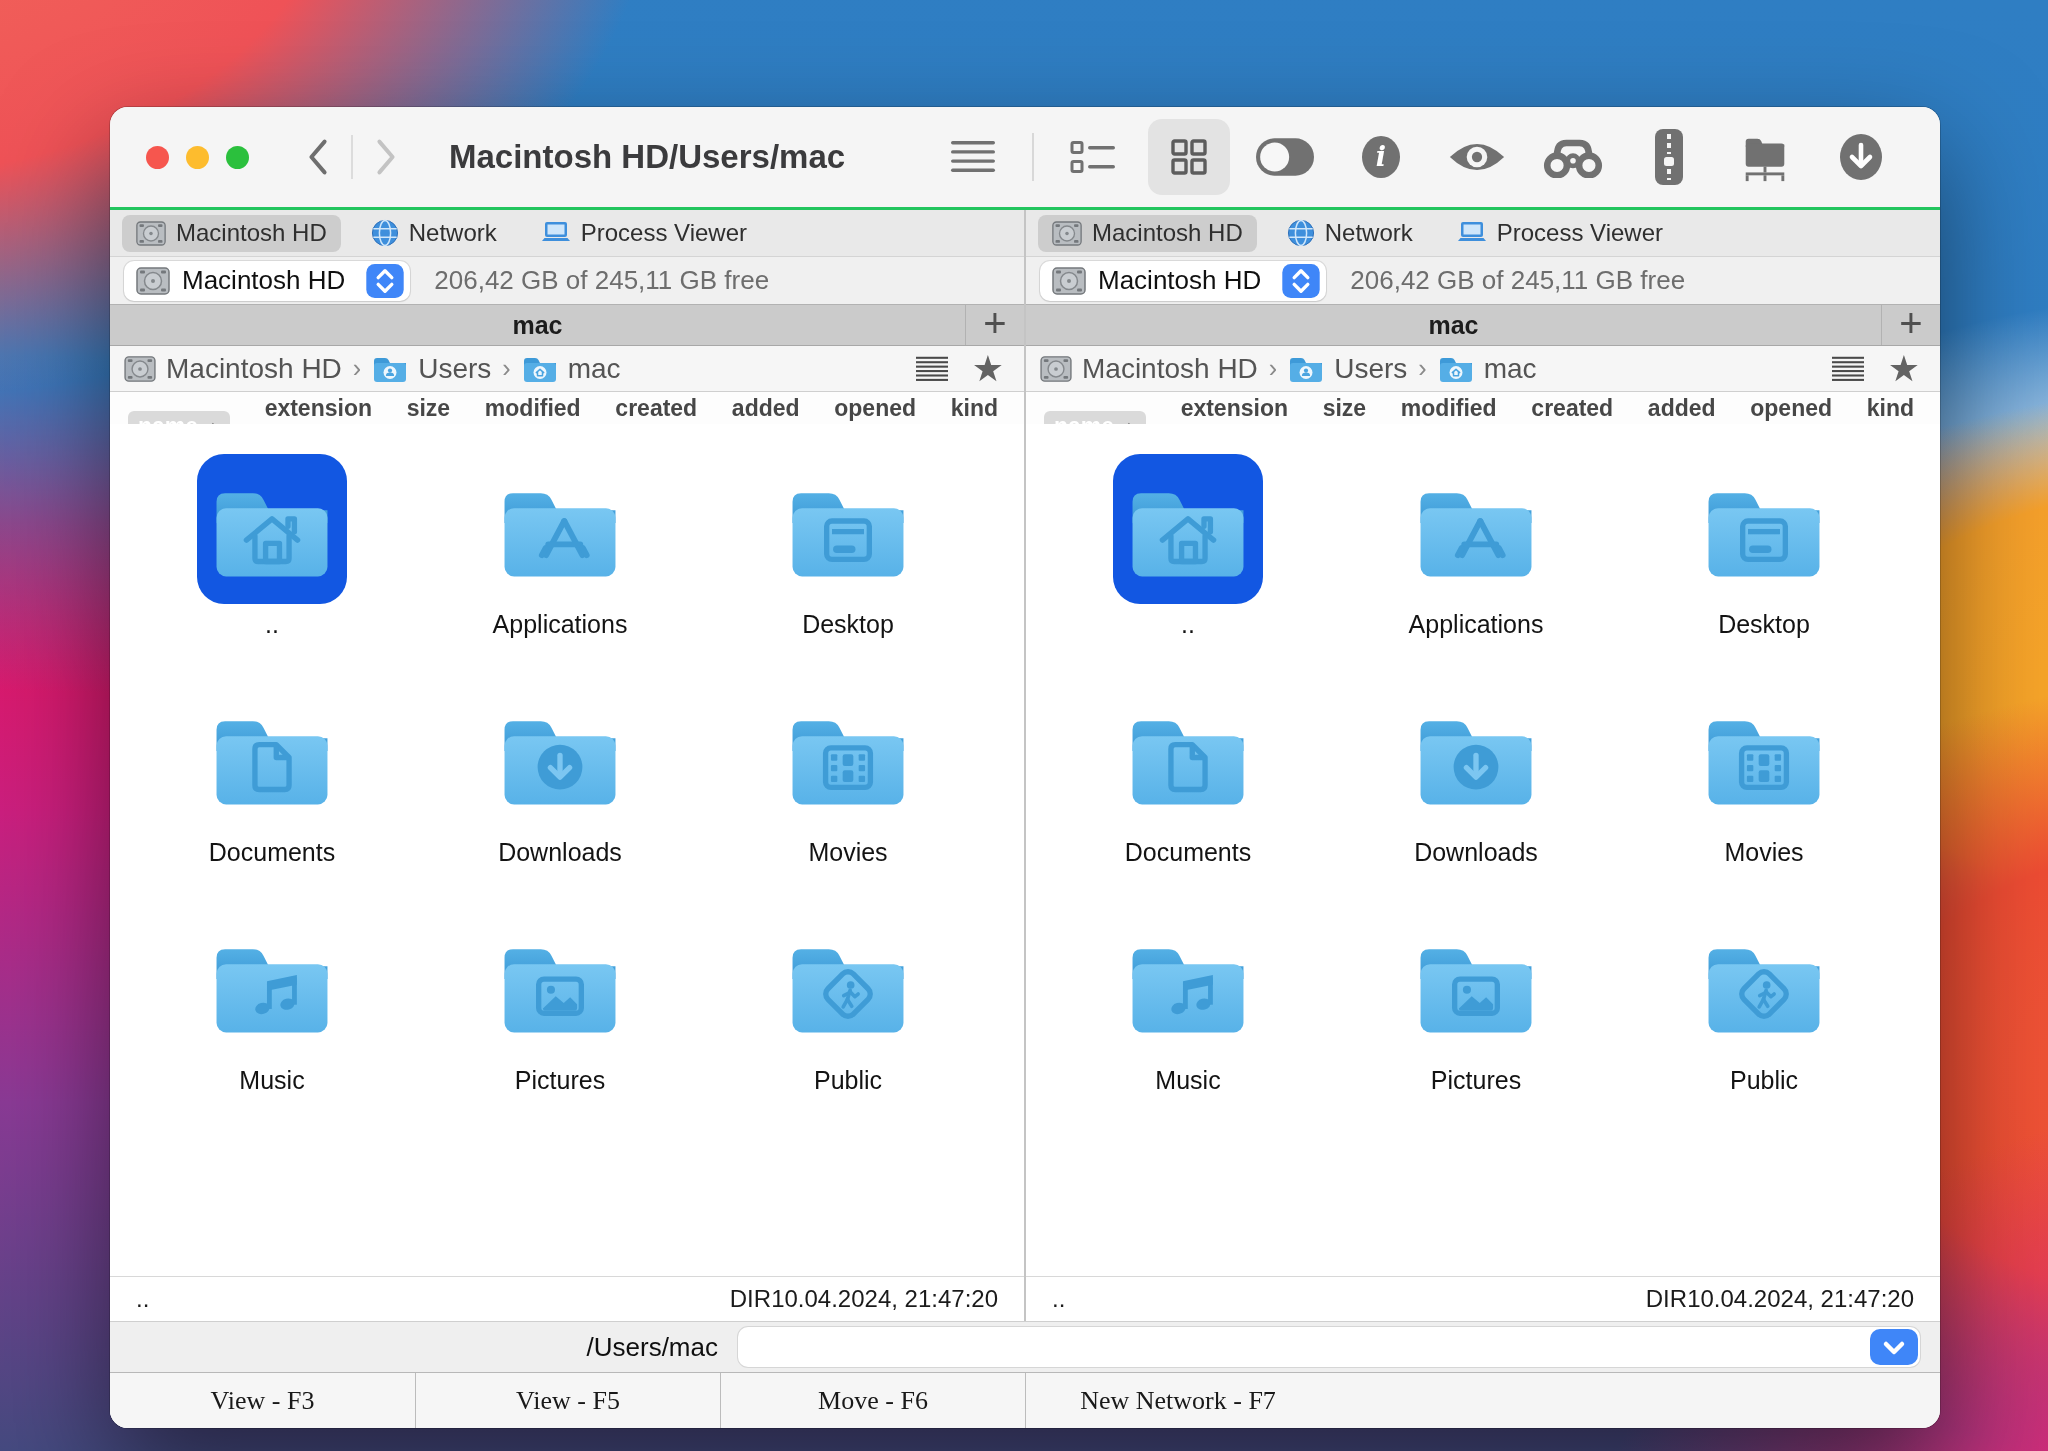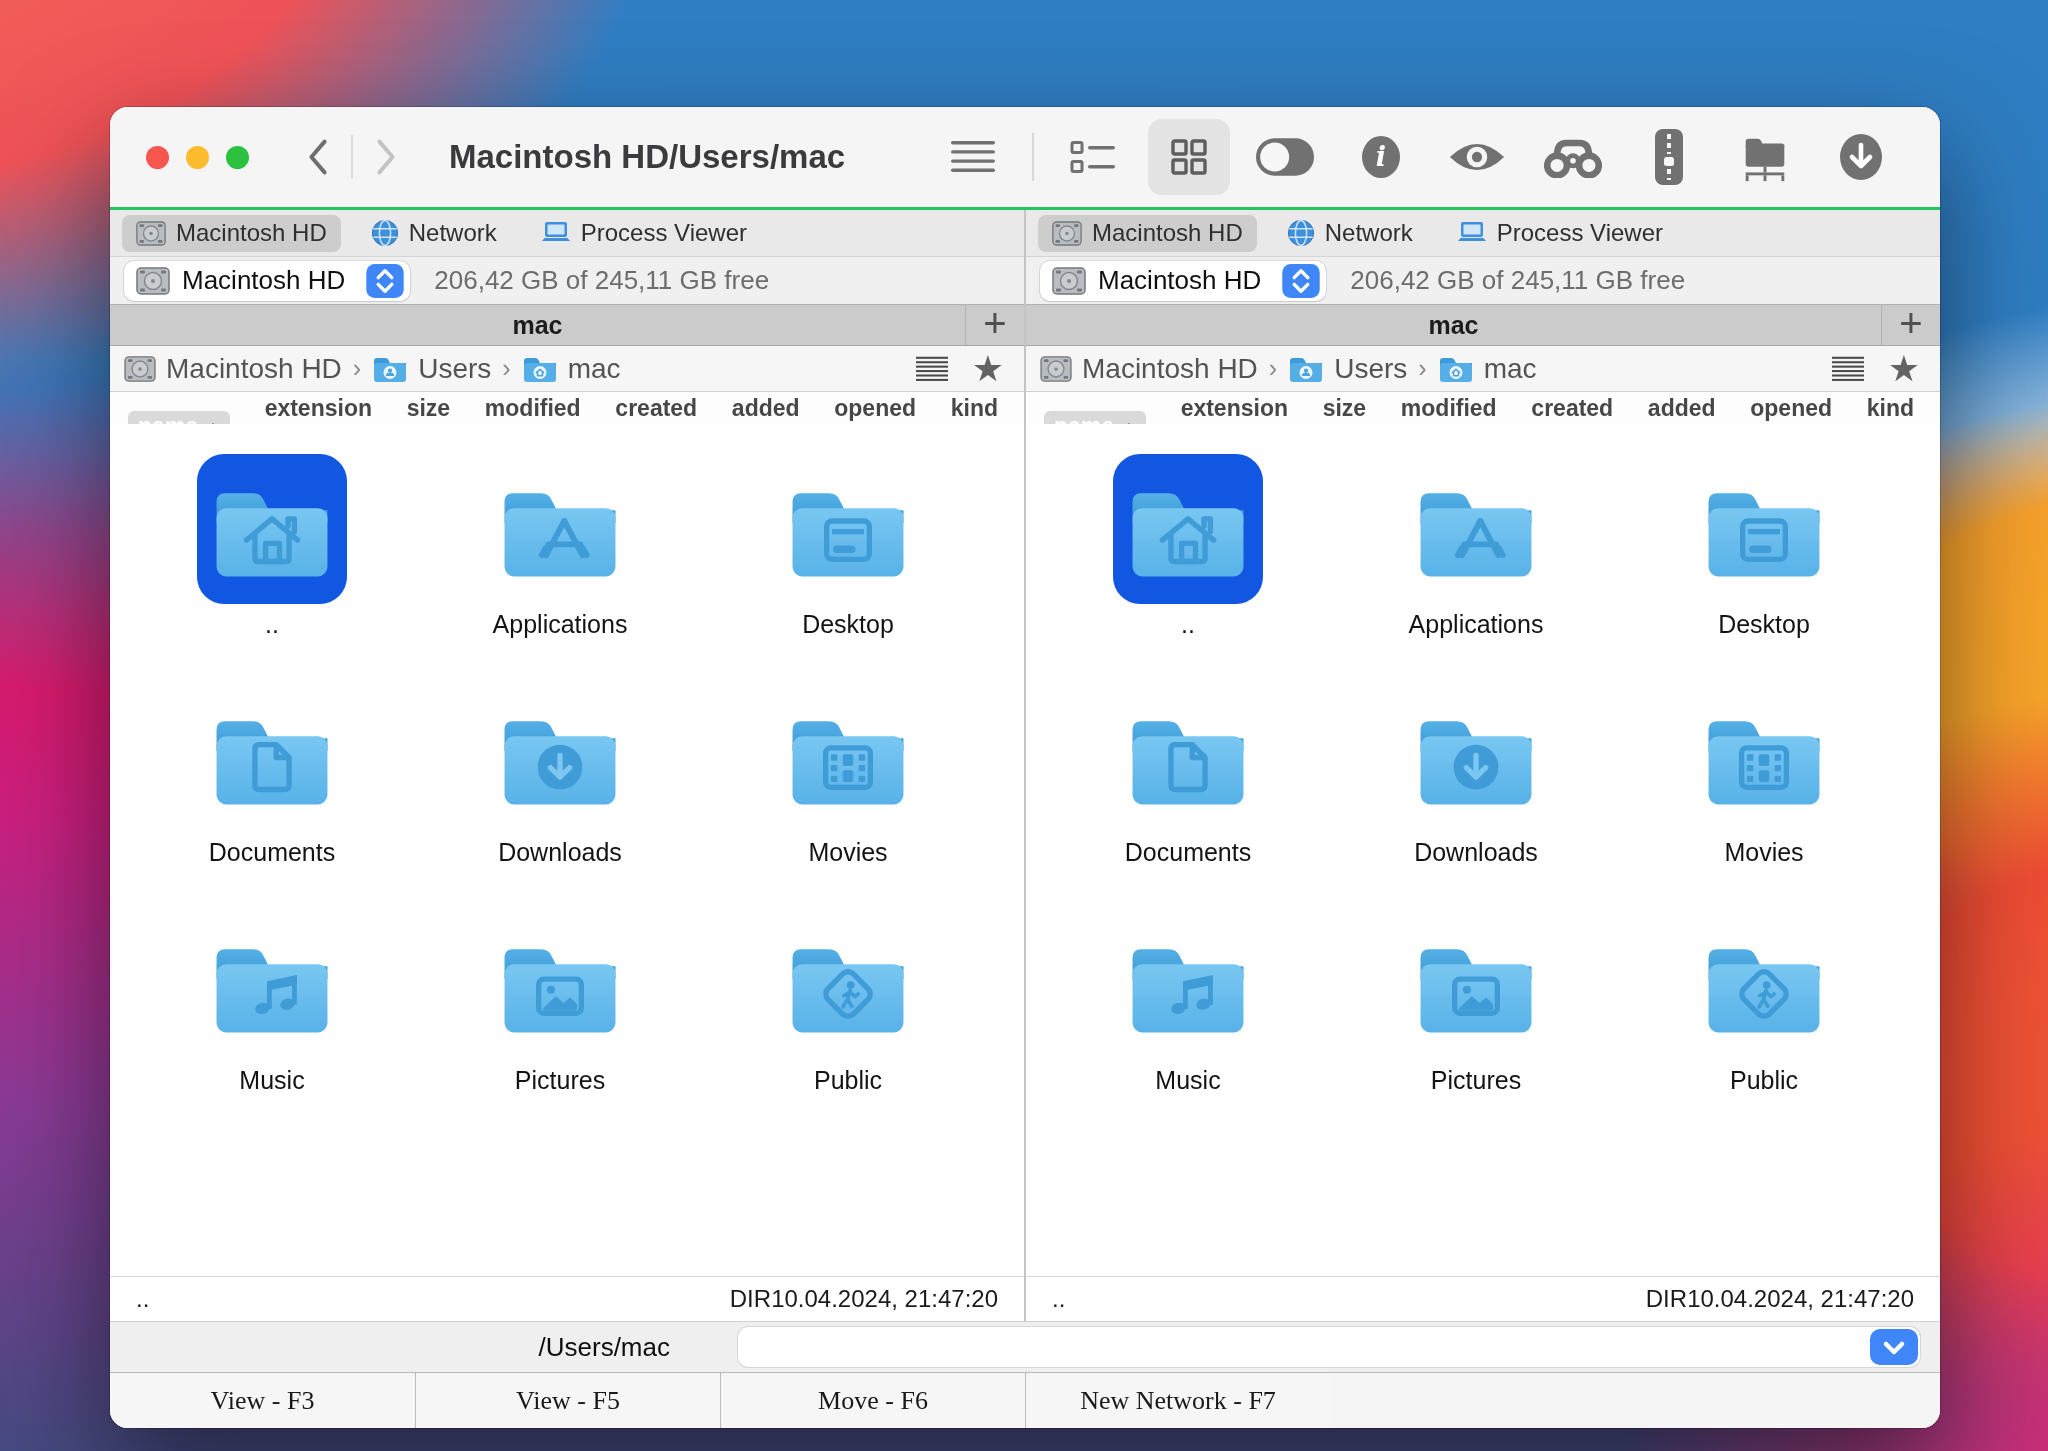--- a/index.html
+++ b/index.html
@@ -56,21 +56,21 @@
   .sort-tri{font-size:14px;color:#3d3d3d;}
   .file-grid{flex:1;background:#fff;display:grid;grid-template-columns:repeat(3,288px);grid-auto-rows:228px;padding:30px 0 0 18px;overflow:hidden;}
   .grid-item{display:flex;flex-direction:column;align-items:center;}
   .tile{width:150px;height:150px;border-radius:27px;display:flex;align-items:center;justify-content:center;}
   .tile.selected{background:#1257e2;}
   .folder-svg{width:128px;height:107px;display:block;}
   .item-label{margin-top:6px;font-size:25px;color:#131313;}
   .status-bar{height:44px;flex:0 0 auto;background:#fff;border-top:1px solid #d8d8d8;display:flex;align-items:center;padding:0 26px;font-size:24px;color:#1b1b1b;}
   .status-right{margin-left:auto;display:flex;}
   
-  .cmd-row{height:50px;flex:0 0 auto;background:#efefef;border-top:1px solid #cfcfcf;display:flex;align-items:center;padding:0 20px;gap:48px;}
+  .cmd-row{height:50px;flex:0 0 auto;background:#efefef;border-top:1px solid #cfcfcf;display:flex;align-items:center;padding:0 20px;}
   .cmd-label{margin-left:auto;font-size:26px;color:#0f0f0f;margin-right:20px;}
   .cmd-input-wrap{width:1182px;height:40px;background:#fff;border-radius:10px;box-shadow:0 0 0 1px rgba(0,0,0,.1);position:relative;}
   .cmd-input{position:absolute;left:12px;right:58px;top:0;bottom:0;border:none;outline:none;font-size:25px;background:transparent;font-family:"Liberation Sans",sans-serif;}
   .cmd-btn{position:absolute;right:2px;top:2px;width:48px;height:36px;border:none;padding:0;background:transparent;}
   .fn-bar{height:55px;flex:0 0 auto;display:grid;grid-template-columns:repeat(6,1fr);background:#f5f5f5;border-top:1px solid #b8b8b8;border-radius:0 0 18px 18px;overflow:hidden;}
   .fn-btn{display:flex;align-items:center;justify-content:center;font-size:26px;color:#191919;border-left:1px solid #bcbcbc;background:#f6f6f6;font-family:Liberation Serif, serif;}
   .fn-btn:first-child{border-left:none;}
   svg{display:block;}
 </style>
 </head>

